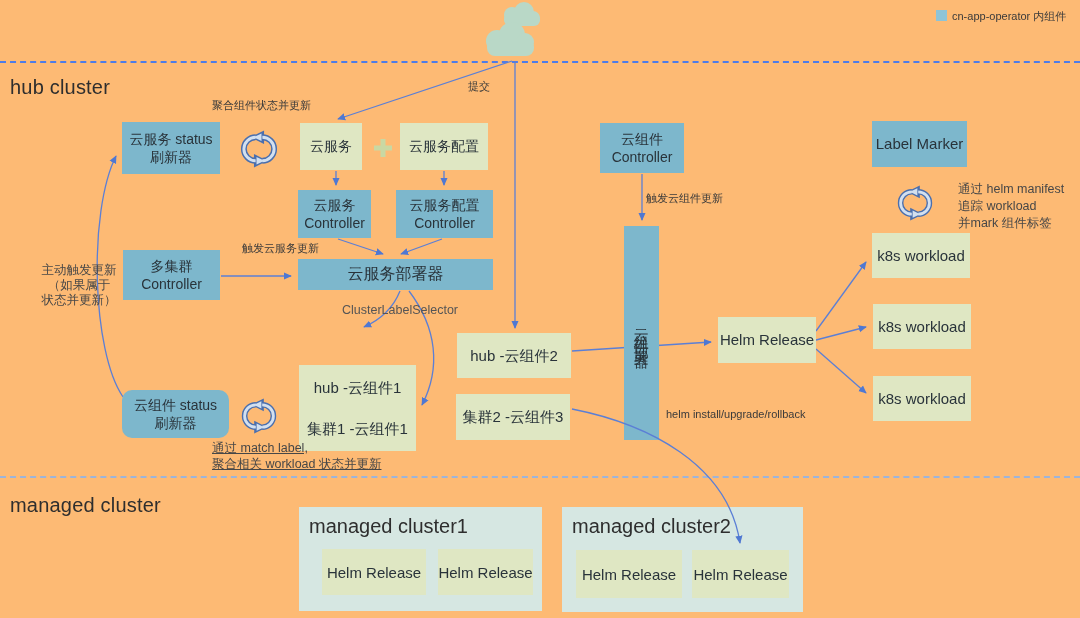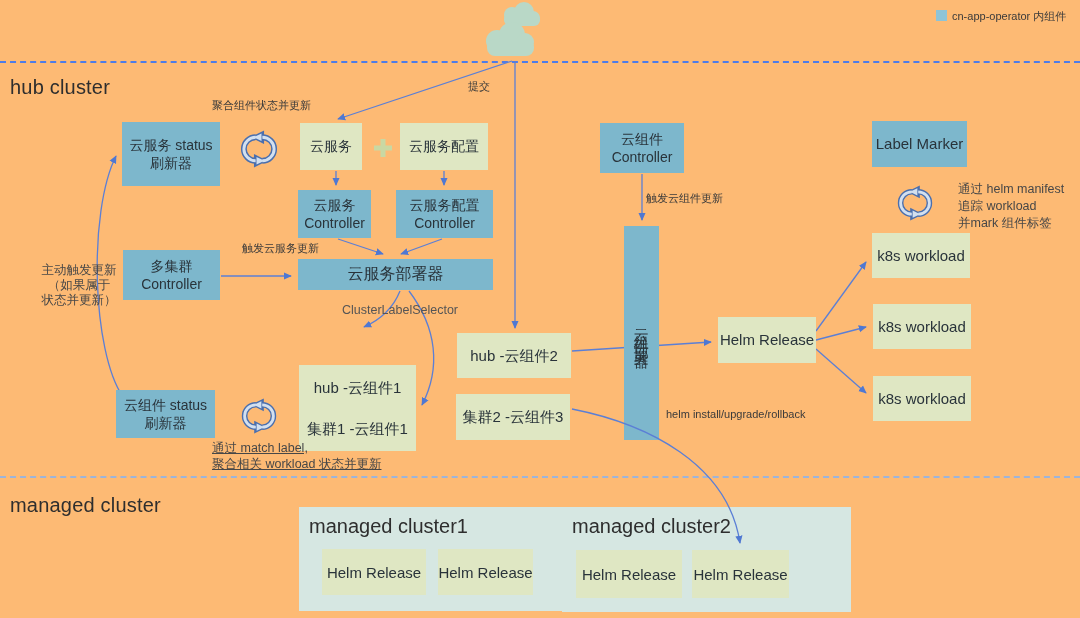--- a/index.html
+++ b/index.html
@@ -23,21 +23,21 @@
   .box{position:absolute;display:flex;flex-direction:column;align-items:center;justify-content:center;
        text-align:center;line-height:1.3;z-index:2;font-size:14px;color:#29333a;}
   .teal{background:var(--teal);}
   .green{background:var(--green);}
   .fs15{font-size:15px;}
   .fs16{font-size:16px;}
 
   .vbox{writing-mode:vertical-rl;text-orientation:upright;letter-spacing:5px;
         display:flex;align-items:center;justify-content:center;font-size:15px;}
 
-  .container{position:absolute;background:var(--mint);z-index:0;padding-left:48px;}
+  .container{position:absolute;background:var(--mint);z-index:0;}
   .container .title{position:absolute;left:10px;top:8px;font-size:20px;color:#2e2e2e;white-space:nowrap;}
   .container .rel{position:absolute;background:var(--green);display:flex;align-items:center;justify-content:center;
                   font-size:15px;color:#29333a;z-index:2;}
 
   .dash-top{position:absolute;left:0;top:61px;width:1080px;height:0;border-top:2px dashed #4d7ce8;z-index:0;}
   .dash-bottom{position:absolute;left:0;top:476px;width:1080px;height:0;border-top:2px dashed #9cb4da;z-index:0;}
 
   .legend-swatch{position:absolute;left:936px;top:10px;width:11px;height:11px;background:var(--legend);z-index:3;}
   .legend-label{position:absolute;left:952px;top:9px;font-size:11px;color:#3a3a3a;z-index:3;}
 
@@ -112,21 +112,21 @@
     <path d="M400,291 C394,306 382,319 364,327" marker-end="url(#ah)"></path>
     <path d="M409,291 C437,328 441,368 422,405" marker-end="url(#ah)"></path>
     <path d="M123,397 C92,352 88,212 116,156" marker-end="url(#ah)"></path>
     <path d="M642,174 L642,220" marker-end="url(#ah)"></path>
     <path d="M572,351 L711,342" marker-end="url(#ah)"></path>
     <path d="M816,331 L866,262" marker-end="url(#ah)"></path>
     <path d="M816,340 L866,327" marker-end="url(#ah)"></path>
     <path d="M816,349 L866,393" marker-end="url(#ah)"></path>
   </svg>
 
-  <div class="box teal" style="left:122px;top:122px;width:98px;height:64px;">
+  <div class="box teal" style="left:122px;top:122px;width:98px;height:52px;">
     <span>云服务 status</span>
     <span>刷新器</span>
   </div>
   <div class="box teal" style="left:298px;top:190px;width:73px;height:48px;">
     <span>云服务</span>
     <span>Controller</span>
   </div>
   <div class="box teal" style="left:396px;top:190px;width:97px;height:48px;">
     <span>云服务配置</span>
     <span>Controller</span>
@@ -139,21 +139,21 @@
     <span>云服务部署器</span>
   </div>
   <div class="box teal" style="left:600px;top:123px;width:84px;height:50px;">
     <span>云组件</span>
     <span>Controller</span>
   </div>
   <div class="box teal vbox" style="left:624px;top:226px;width:35px;height:214px;">云组件部署器</div>
   <div class="box teal fs15" style="left:872px;top:121px;width:95px;height:46px;">
     <span>Label Marker</span>
   </div>
-  <div class="box teal" style="left:116px;top:390px;width:99px;height:48px;">
+  <div class="box teal" style="left:122px;top:390px;width:107px;height:48px;border-radius:10px;">
     <span>云组件 status</span>
     <span>刷新器</span>
   </div>
 
   <div class="box green" style="left:300px;top:123px;width:62px;height:47px;">
     <span>云服务</span>
   </div>
   <div class="box green" style="left:400px;top:123px;width:88px;height:47px;">
     <span>云服务配置</span>
   </div>

